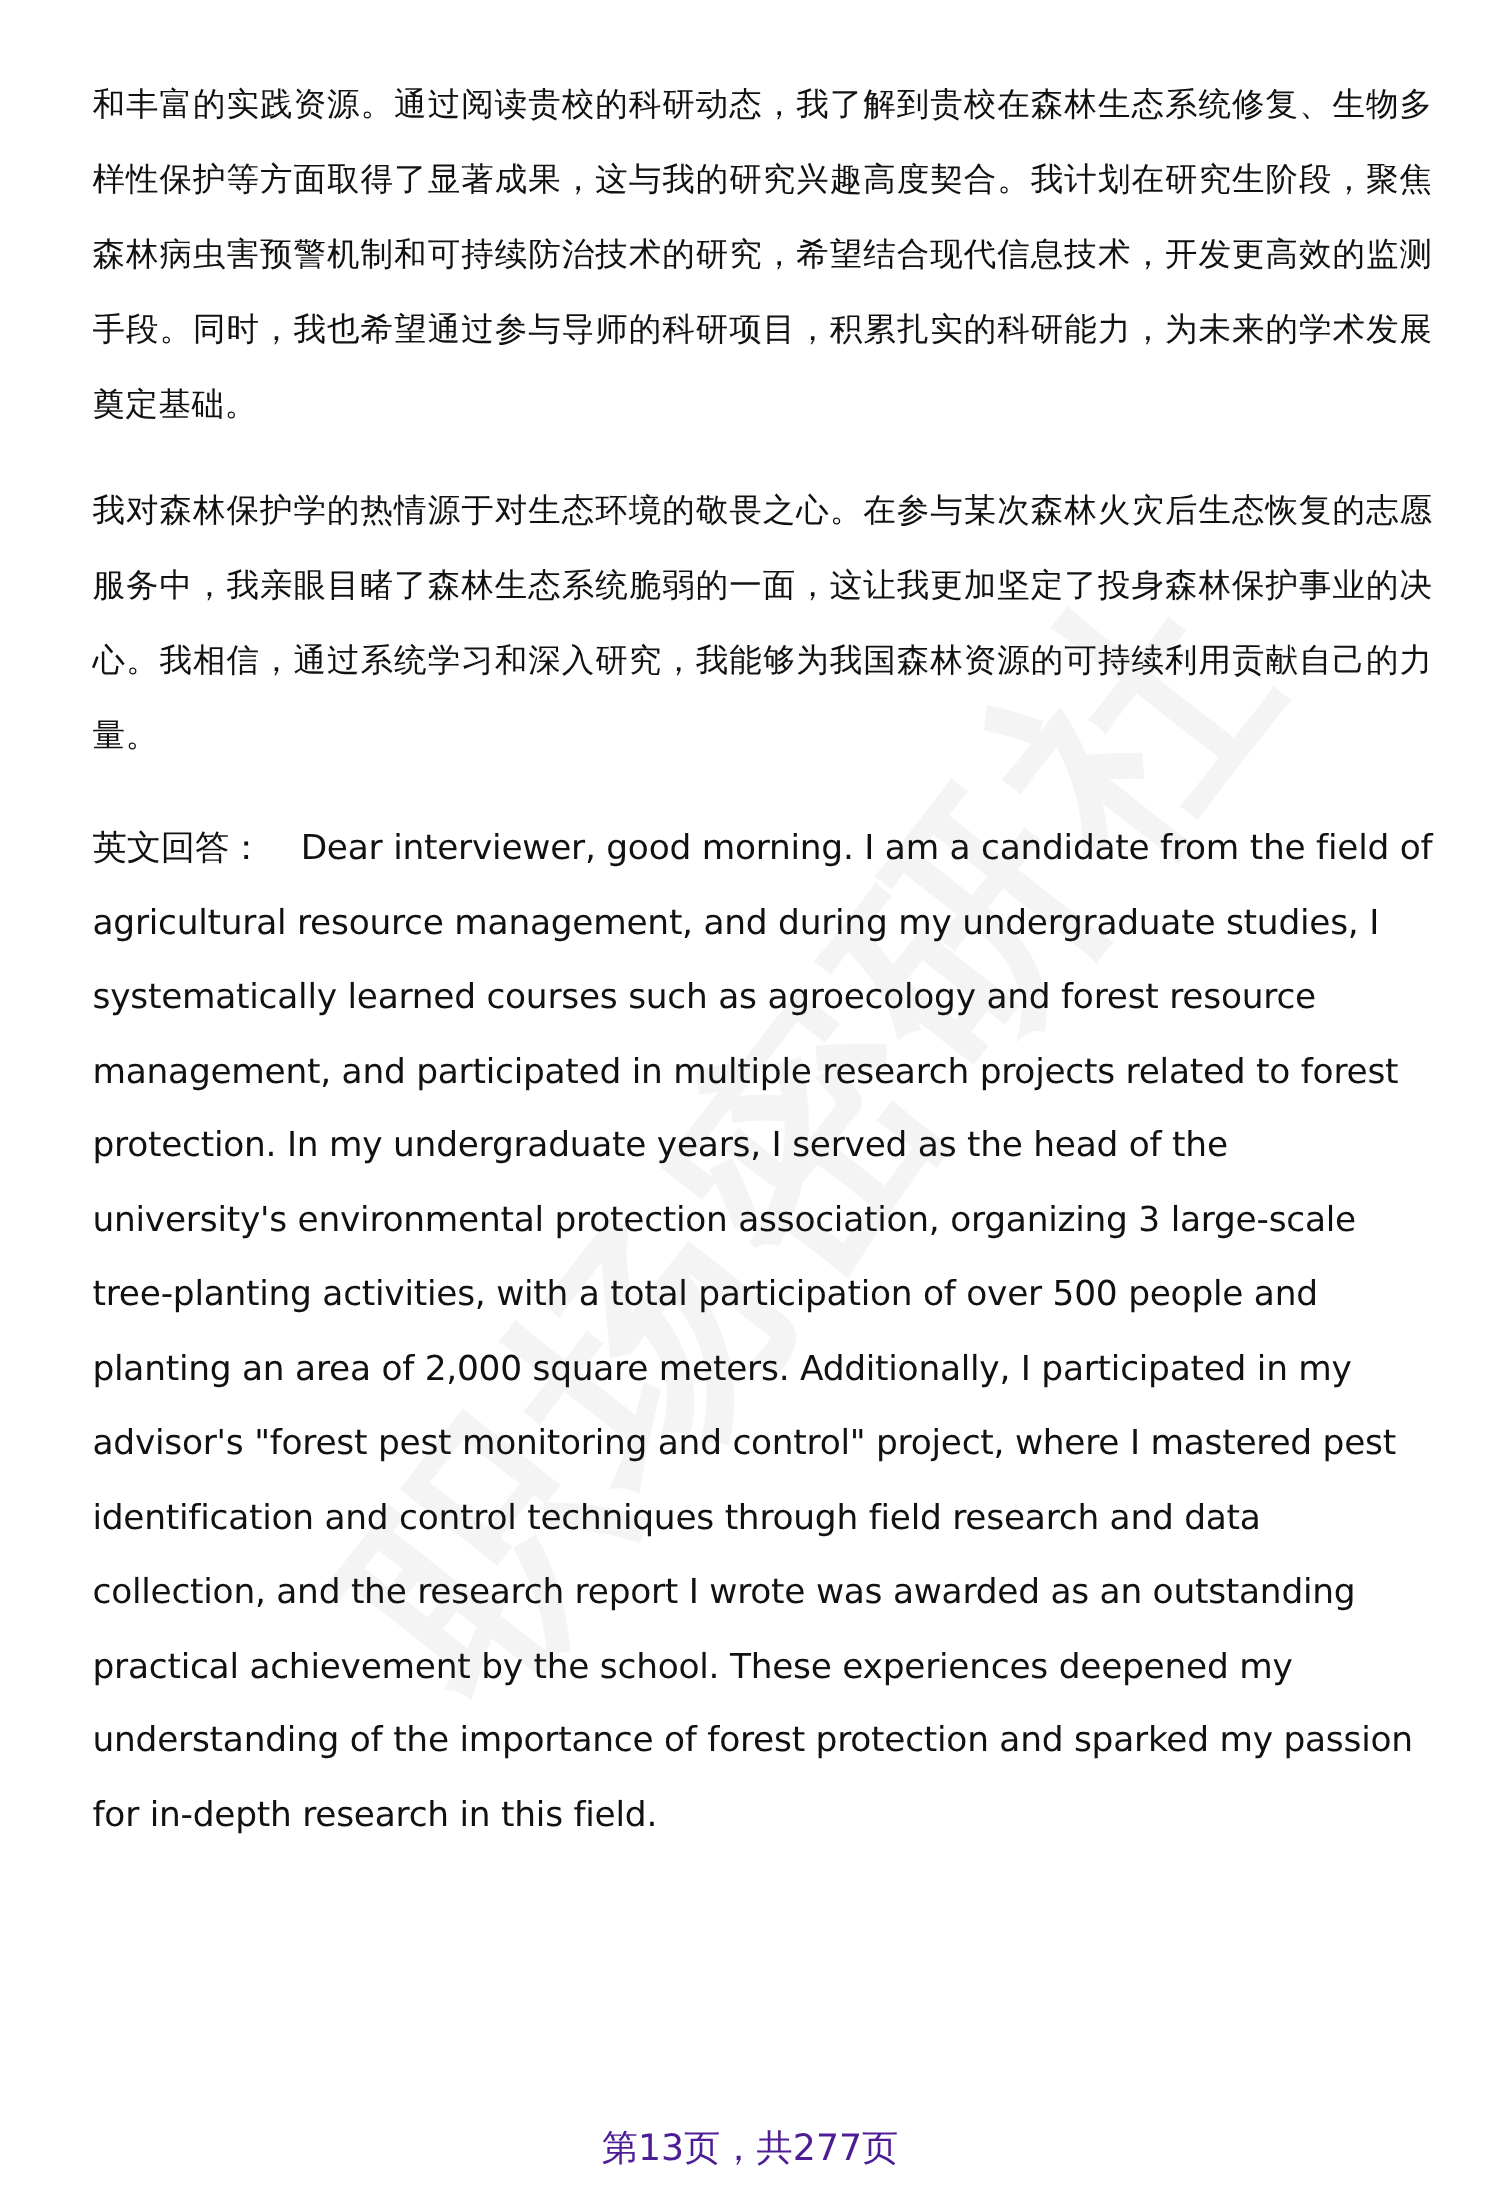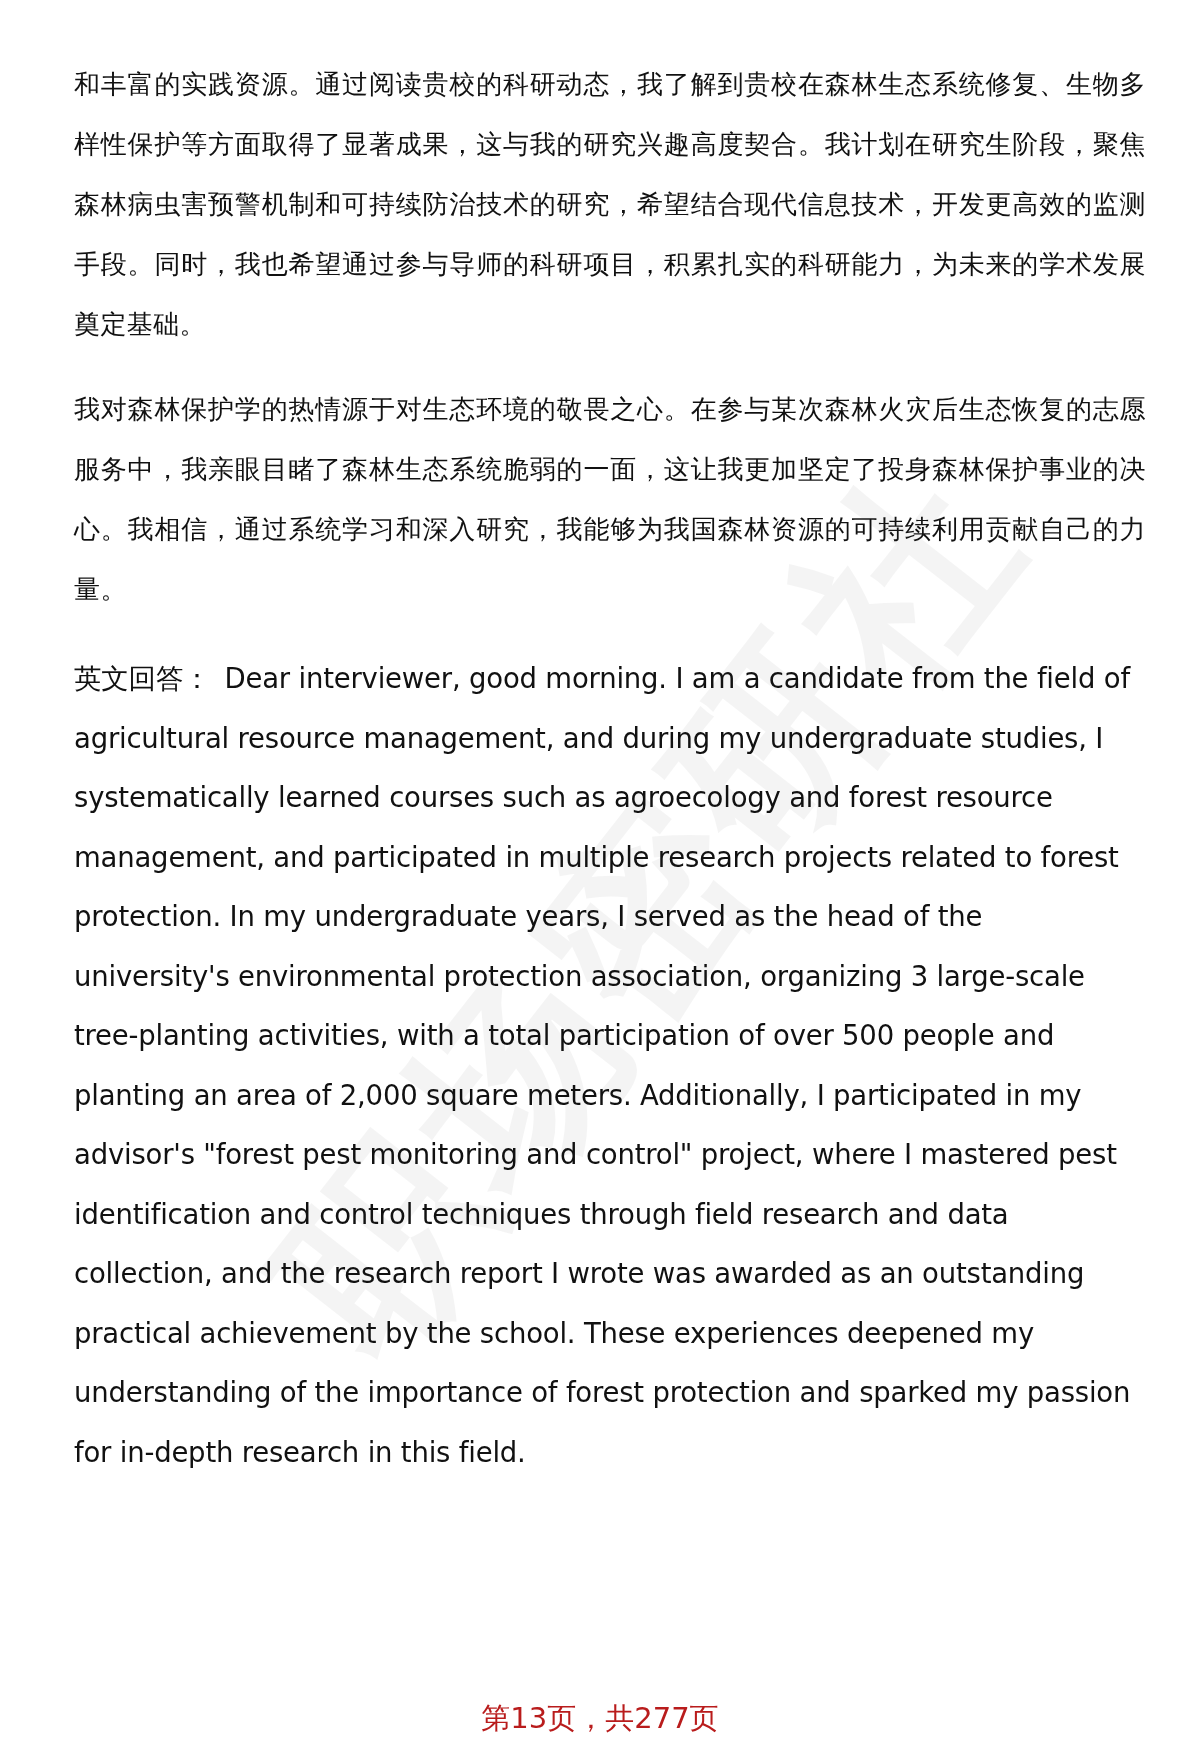--- a/index.html
+++ b/index.html
@@ -13,23 +13,23 @@
                pointer-events: none; z-index: 0; }
   .watermark { left: 220px; top: 1240px; }
   .content { position: absolute; left: 74px; top: 54px; width: 1072px; z-index: 1; }
   .para { margin: 0; font-size: 26px; line-height: 60px; text-align: justify; }
   .para.zh { letter-spacing: 0.4px; }
   .para.en { font-family: "DejaVu Sans", sans-serif; font-size: 27.5px; line-height: 59.5px;
              text-align: left; letter-spacing: -0.2px; }
   .gap1 { height: 25px; }
   .gap2 { height: 30px; }
   .gap3 { height: 30px; }
-  .label { margin-right: 14px; }
+  .label { margin-right: 30px; }
   .footer { position: absolute; left: 0; width: 1200px; top: 1700px; text-align: center;
-            font-size: 29px; line-height: 36px; color: #b91c1c; z-index: 1; }
+            font-size: 29px; line-height: 36px; color: #4c1d95; z-index: 1; }
 </style>
 </head>
 <body>
 
 <div class="page">
 
   <div class="watermark">职场密研社</div>
 
   <div class="content">
     <p class="para zh">和丰富的实践资源。通过阅读贵校的科研动态，我了解到贵校在森林生态系统修复、生物多样性保护等方面取得了显著成果，这与我的研究兴趣高度契合。我计划在研究生阶段，聚焦森林病虫害预警机制和可持续防治技术的研究，希望结合现代信息技术，开发更高效的监测手段。同时，我也希望通过参与导师的科研项目，积累扎实的科研能力，为未来的学术发展奠定基础。</p>

